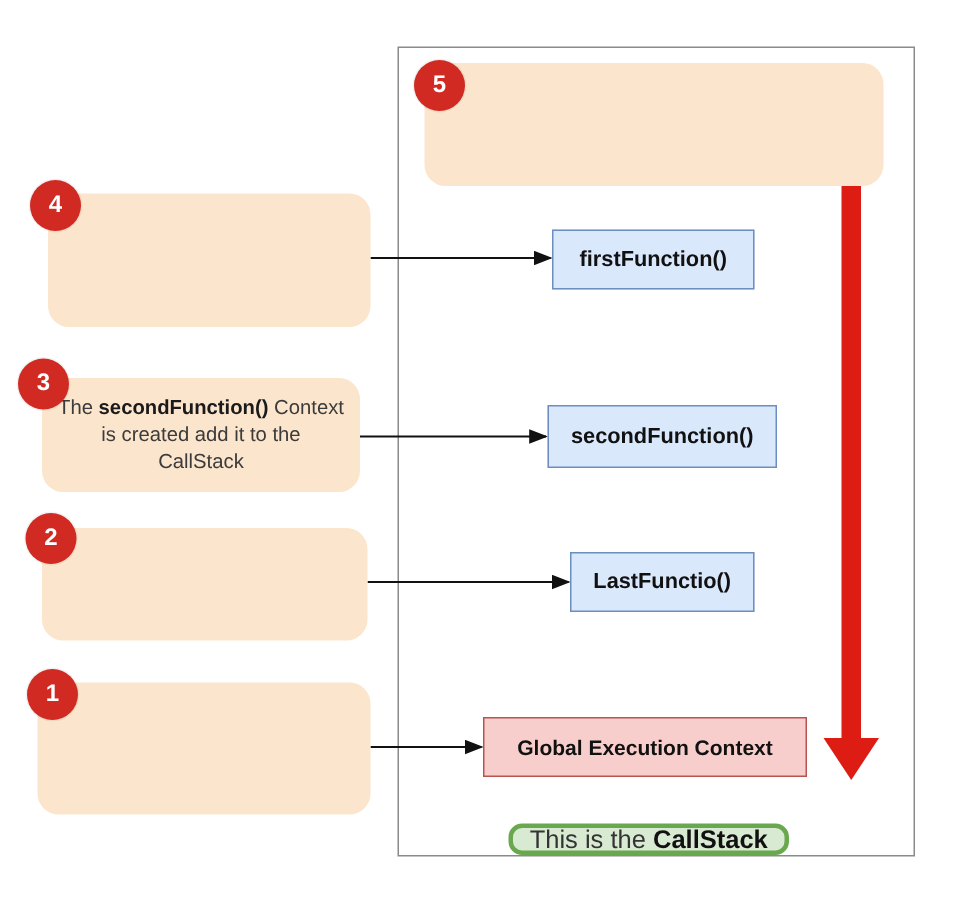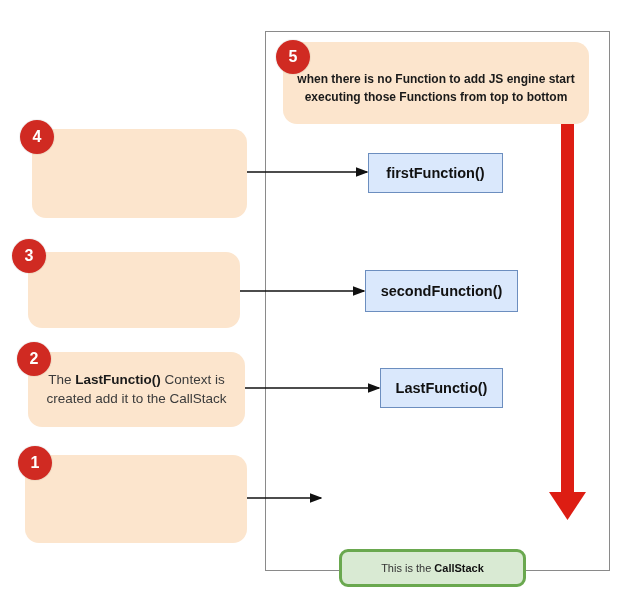--- a/index.html
+++ b/index.html
@@ -27,24 +27,24 @@
     display:flex;align-items:center;justify-content:center;
     box-shadow:0 0 0 1px rgba(0,0,0,0.05);
   }
   .sbox{
     position:absolute;box-sizing:border-box;display:flex;align-items:center;justify-content:center;
     font-weight:bold;font-size:14.5px;color:#111;
   }
   .sbox.blue{background:var(--blue_fill);border:1px solid var(--blue_border);}
   .sbox.pink{background:var(--pink_fill);border:1px solid var(--pink_border);font-size:14px;}
   .footer-box{
-    position:absolute;left:339px;top:549px;width:187px;height:38px;box-sizing:border-box;
+    position:absolute;left:339px;top:549px;width:187px;height:21px;box-sizing:border-box;
     background:var(--green_fill);border:3px solid var(--green_border);border-radius:9px;
     display:flex;align-items:center;justify-content:center;
-    font-size:11px;color:#333;
+    font-size:17px;color:#333;
   }
   .footer-box b{color:#111;}
 </style>
 </head>
 <body>
 
 <div class="canvas">
 
   <div class="stack-frame"></div>
 
@@ -58,54 +58,54 @@
       <rect class="red-fill" x="561" y="118" width="13" height="376"></rect>
       <polygon class="red-fill" points="549,492 586,492 567.5,520"></polygon>
     </g>
     <line x1="247" y1="172" x2="367" y2="172" stroke="#111" stroke-width="1.4" marker-end="url(#ah)"></line>
     <line x1="240" y1="291" x2="364" y2="291" stroke="#111" stroke-width="1.4" marker-end="url(#ah)"></line>
     <line x1="245" y1="388" x2="379" y2="388" stroke="#111" stroke-width="1.4" marker-end="url(#ah)"></line>
     <line x1="247" y1="498" x2="321" y2="498" stroke="#111" stroke-width="1.4" marker-end="url(#ah)"></line>
   </svg>
 
   <div class="callout callout-5" style="left:283px;top:42px;width:306px;height:82px;">
-    <div>
-      <span></span><b>when there is no Function to add JS engine start executing those Functions from top to bottom</b><span></span>
-    </div>
     <div class="badge" style="left:-7px;top:-2px;">5</div>
   </div>
 
   <div class="callout" style="left:32px;top:129px;width:215px;height:89px;">
     <div class="badge" style="left:-12px;top:-9px;">4</div>
   </div>
 
   <div class="callout" style="left:28px;top:252px;width:212px;height:76px;">
+    <div>
+      <span>The </span><b>secondFunction()</b><span> Context is created add it to the CallStack</span>
+    </div>
     <div class="badge" style="left:-16px;top:-13px;">3</div>
   </div>
 
   <div class="callout" style="left:28px;top:352px;width:217px;height:75px;">
-    <div>
-      <span>The </span><b>LastFunctio()</b><span> Context is created add it to the CallStack</span>
-    </div>
     <div class="badge" style="left:-11px;top:-10px;">2</div>
   </div>
 
   <div class="callout" style="left:25px;top:455px;width:222px;height:88px;">
     <div class="badge" style="left:-7px;top:-9px;">1</div>
   </div>
 
   <div class="sbox blue" style="left:368px;top:153px;width:135px;height:40px;">
     <span>firstFunction()</span>
   </div>
   <div class="sbox blue" style="left:365px;top:270px;width:153px;height:42px;">
     <span>secondFunction()</span>
   </div>
   <div class="sbox blue" style="left:380px;top:368px;width:123px;height:40px;">
     <span>LastFunctio()</span>
   </div>
+  <div class="sbox pink" style="left:322px;top:478px;width:216px;height:40px;">
+    <span>Global Execution Context</span>
+  </div>
 
   <div class="footer-box">
     <span>
       <span>This is the </span><b>CallStack</b>
     </span>
   </div>
 
 </div>
 
 </body></html>

